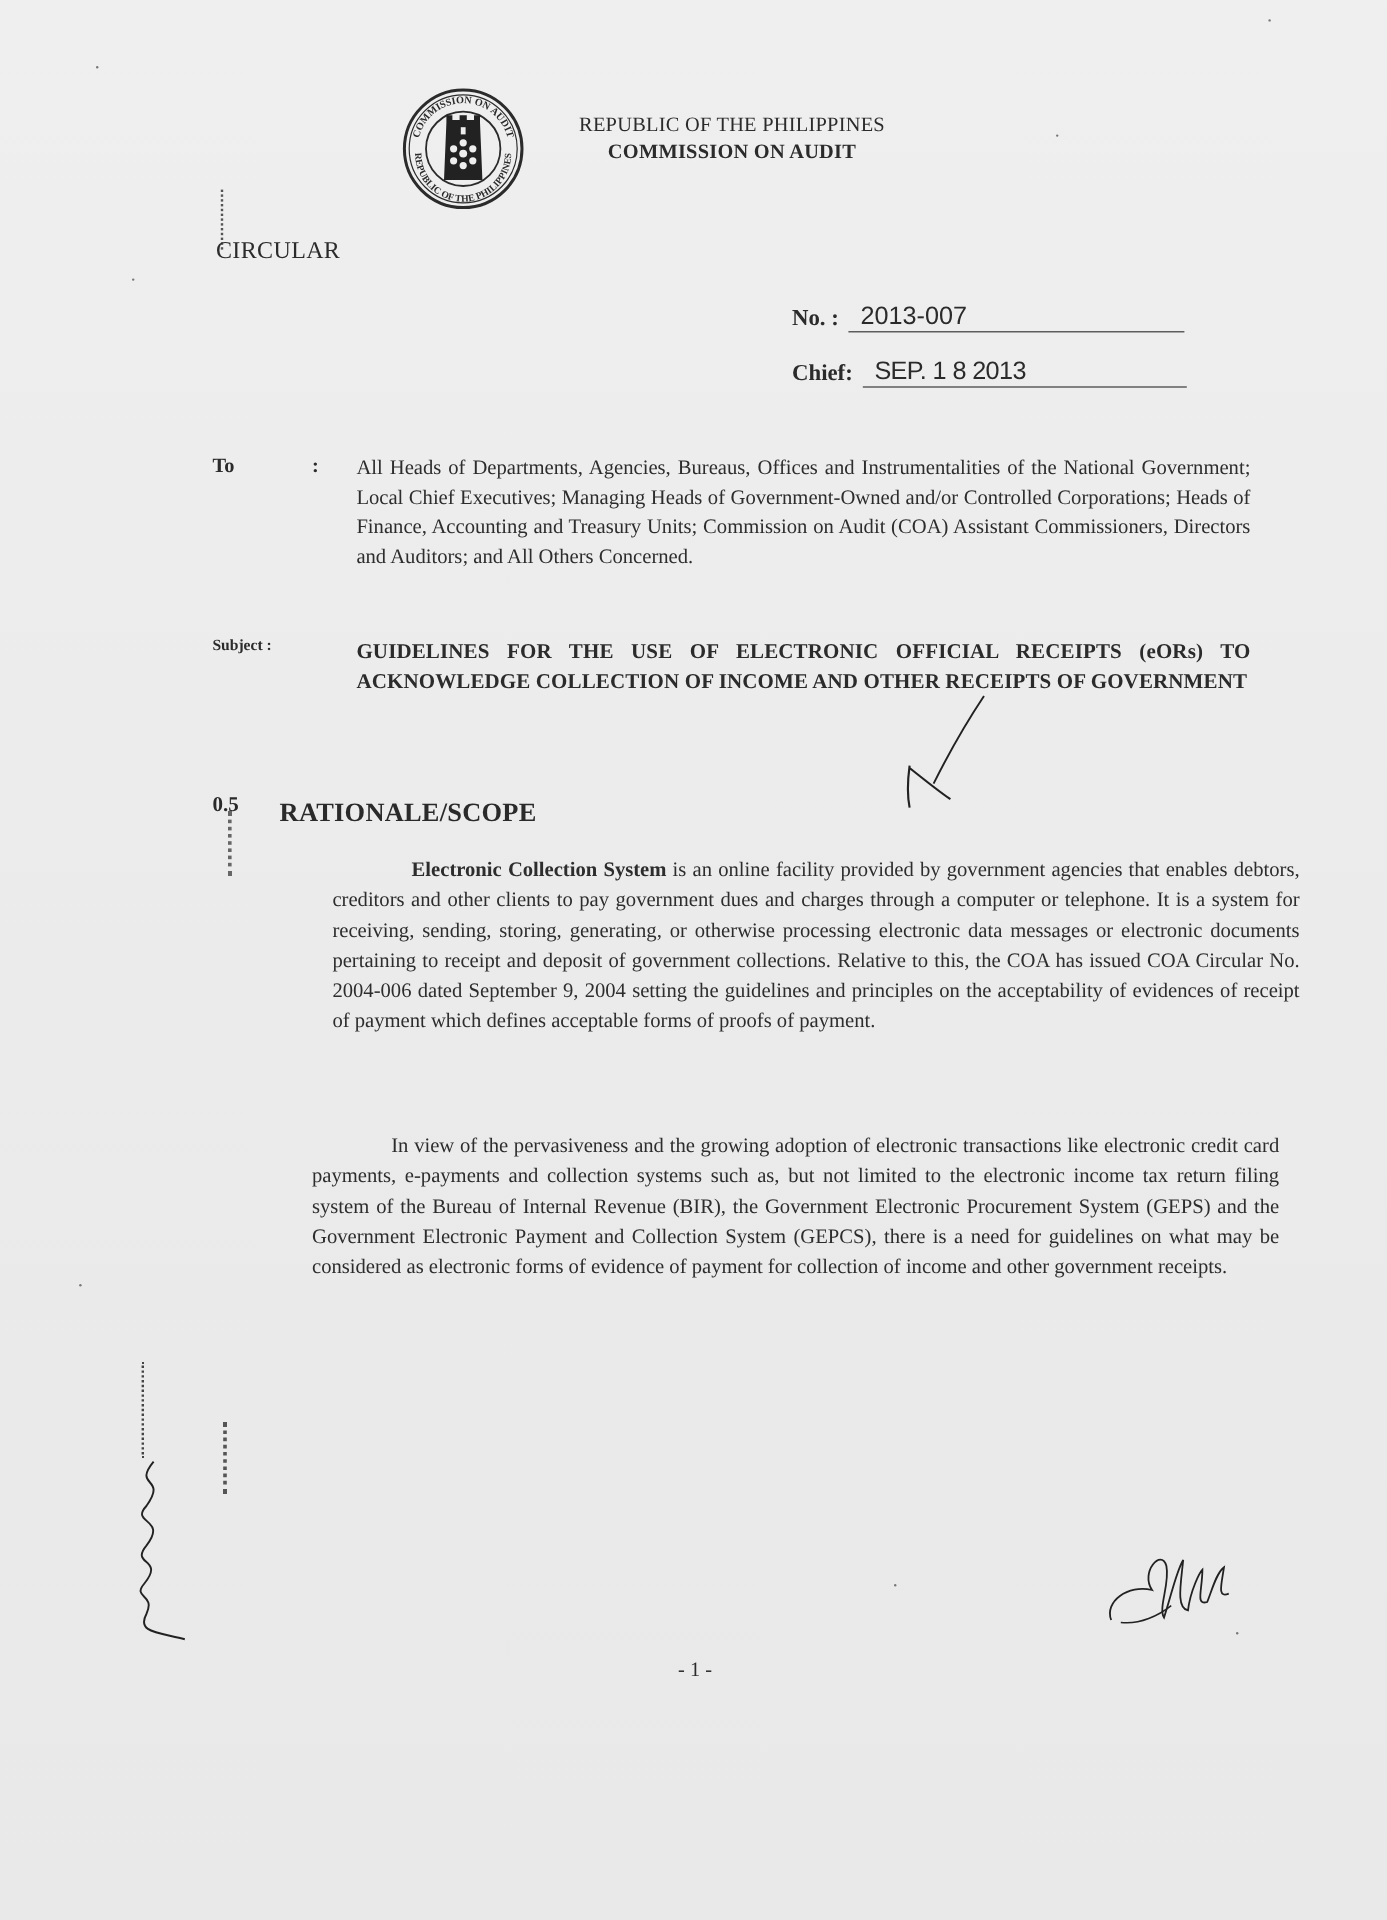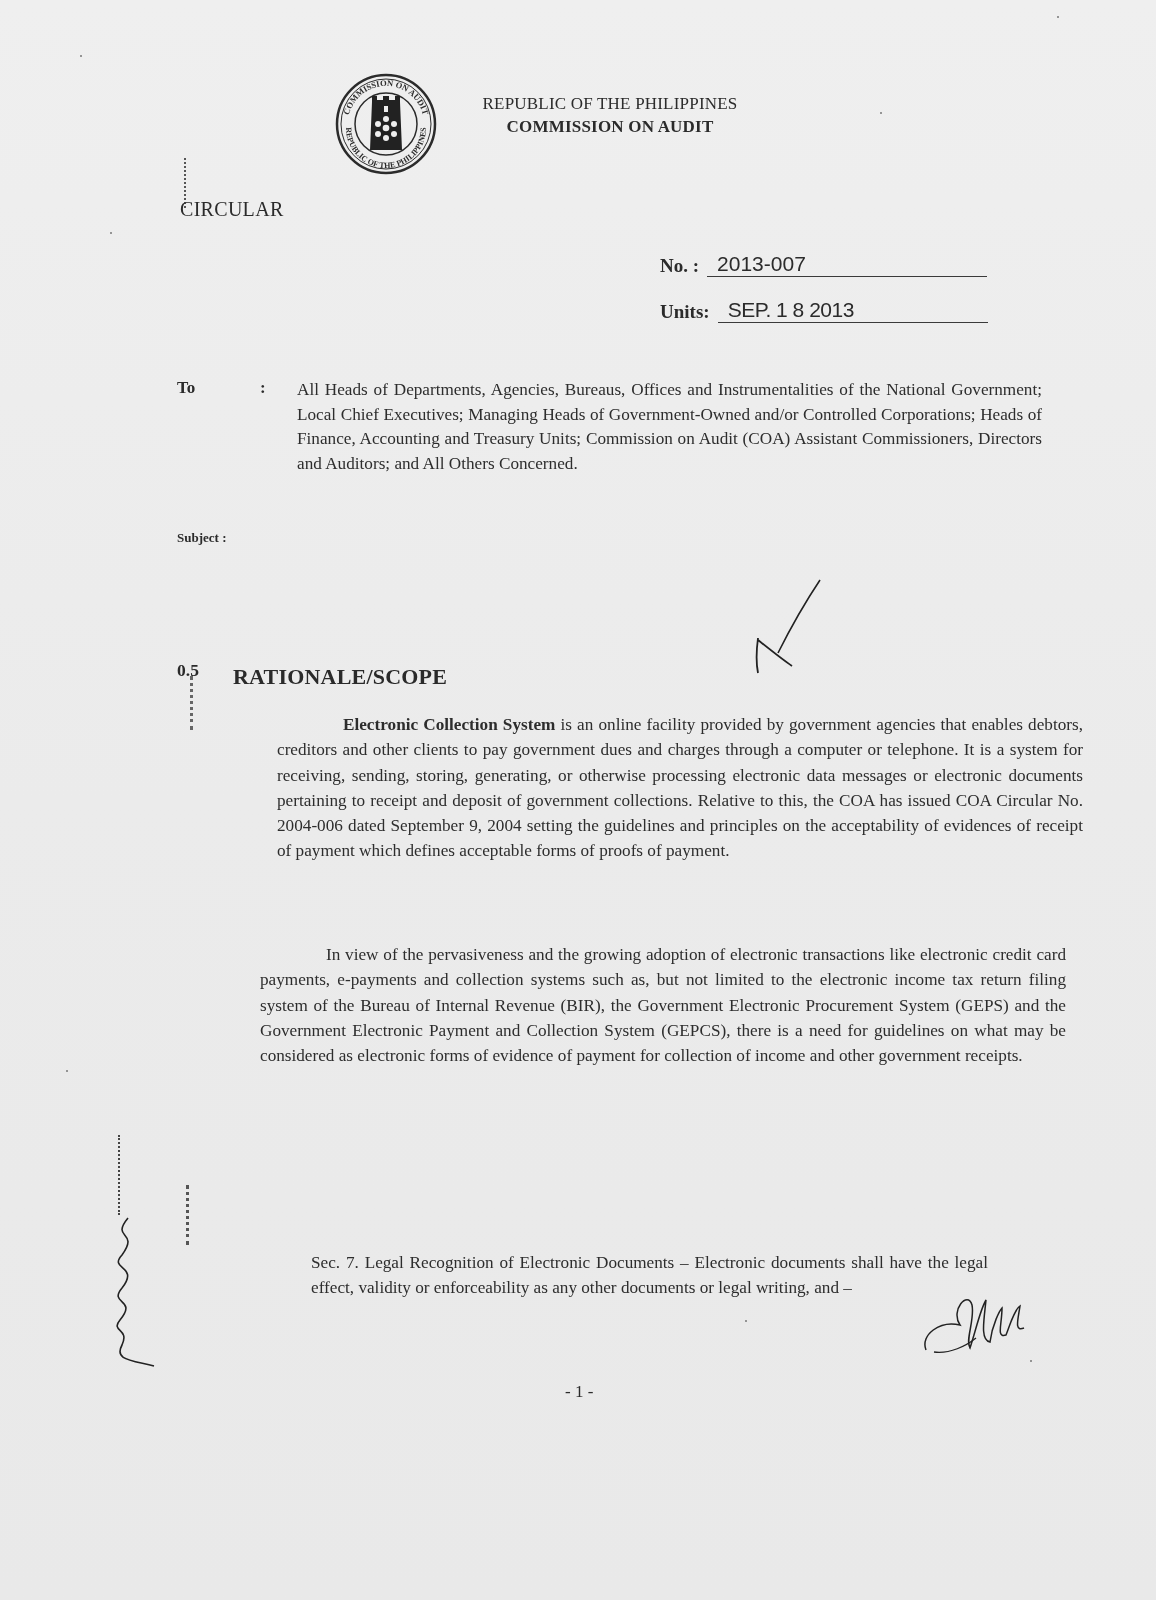--- a/index.html
+++ b/index.html
@@ -204,45 +204,45 @@
   </div>
 
   <div class="abs circular-mark"></div>
   <div class="abs circular">CIRCULAR</div>
 
   <div class="abs meta-row meta-no">
     <span>No. :</span>
     <span class="val">2013-007</span>
   </div>
   <div class="abs meta-row meta-date">
-    <span>Units:</span>
+    <span>Chief:</span>
     <span class="val">SEP. 1 8 2013</span>
   </div>
 
   <div class="abs label to-label">To</div>
   <div class="abs label to-colon">:</div>
   <div class="abs to-text">All Heads of Departments, Agencies, Bureaus, Offices and Instrumentalities of the National Government; Local Chief Executives; Managing Heads of Government-Owned and/or Controlled Corporations; Heads of Finance, Accounting and Treasury Units; Commission on Audit (COA) Assistant Commissioners, Directors and Auditors; and All Others Concerned.</div>
 
   <div class="abs label subj-label">Subject :</div>
+  <div class="abs subj-text">GUIDELINES FOR THE USE OF ELECTRONIC OFFICIAL RECEIPTS (eORs) TO ACKNOWLEDGE COLLECTION OF INCOME AND OTHER RECEIPTS OF GOVERNMENT</div>
 
   <svg class="abs" style="left:748px;top:578px;width:80px;height:100px" viewBox="0 0 80 100">
     <path d="M 72 2 C 60 20, 45 45, 30 75" fill="none" stroke="#222" stroke-width="1.6"></path>
     <path d="M 10 60 C 8 75, 8 85, 10 95 M 10 62 C 20 70, 35 82, 44 88" fill="none" stroke="#222" stroke-width="1.8"></path>
   </svg>
 
   <div class="abs section-num">0.5</div>
   <div class="abs section-title">RATIONALE/SCOPE</div>
   <div class="abs margin-dots2"></div>
 
   <div class="abs para p1"><span class="indent"></span><b>Electronic Collection System</b><span> is an online facility provided by government agencies that enables debtors, creditors and other clients to pay government dues and charges through a computer or telephone. It is a system for receiving, sending, storing, generating, or otherwise processing electronic data messages or electronic documents pertaining to receipt and deposit of government collections.  Relative to this, the COA has issued COA Circular No. 2004-006 dated September 9, 2004 setting the guidelines and principles on the acceptability of evidences of receipt of payment which defines acceptable forms of proofs of payment.</span></div>
 
   <div class="abs para p2"><span class="indent"></span><span>In view of the pervasiveness and the growing adoption of electronic transactions like electronic credit card payments, e-payments and collection systems such as, but not limited to the electronic income tax return filing system of the Bureau of Internal Revenue (BIR), the Government Electronic Procurement System (GEPS) and the Government Electronic Payment and Collection System (GEPCS), there is a need for guidelines on what may be considered as electronic forms of evidence of payment for collection of income and other government receipts.</span></div>
 
 
-  <div class="abs quote">Sec. 7.  Legal Recognition of Electronic Documents – Electronic documents shall have the legal effect, validity or enforceability as any other documents or legal writing, and –</div>
 
   <svg class="abs" style="left:920px;top:1280px;width:110px;height:80px" viewBox="0 0 110 80">
     <path d="M 6 70 C 0 55, 20 40, 40 45 C 30 30, 48 10, 52 25 C 55 40, 45 60, 50 68 C 56 50, 60 30, 66 20 C 64 40, 60 60, 70 62 C 72 45, 80 30, 82 28 C 82 45, 76 58, 86 55 C 90 45, 94 30, 100 26 C 98 40, 94 52, 104 48" fill="none" stroke="#222" stroke-width="1.5"></path>
     <path d="M 14 72 C 30 74, 46 66, 56 58" fill="none" stroke="#222" stroke-width="1.3"></path>
   </svg>
 
   <div class="abs margin-line"></div>
   <svg class="abs" style="left:100px;top:1210px;width:60px;height:160px" viewBox="0 0 60 160">
     <path d="M 28 8 C 10 30, 40 20, 22 45 C 8 60, 40 55, 22 78 C 8 95, 38 88, 20 110 C 10 122, 30 118, 22 135 C 14 150, 30 150, 54 156" fill="none" stroke="#222" stroke-width="1.6"></path>
   </svg>

